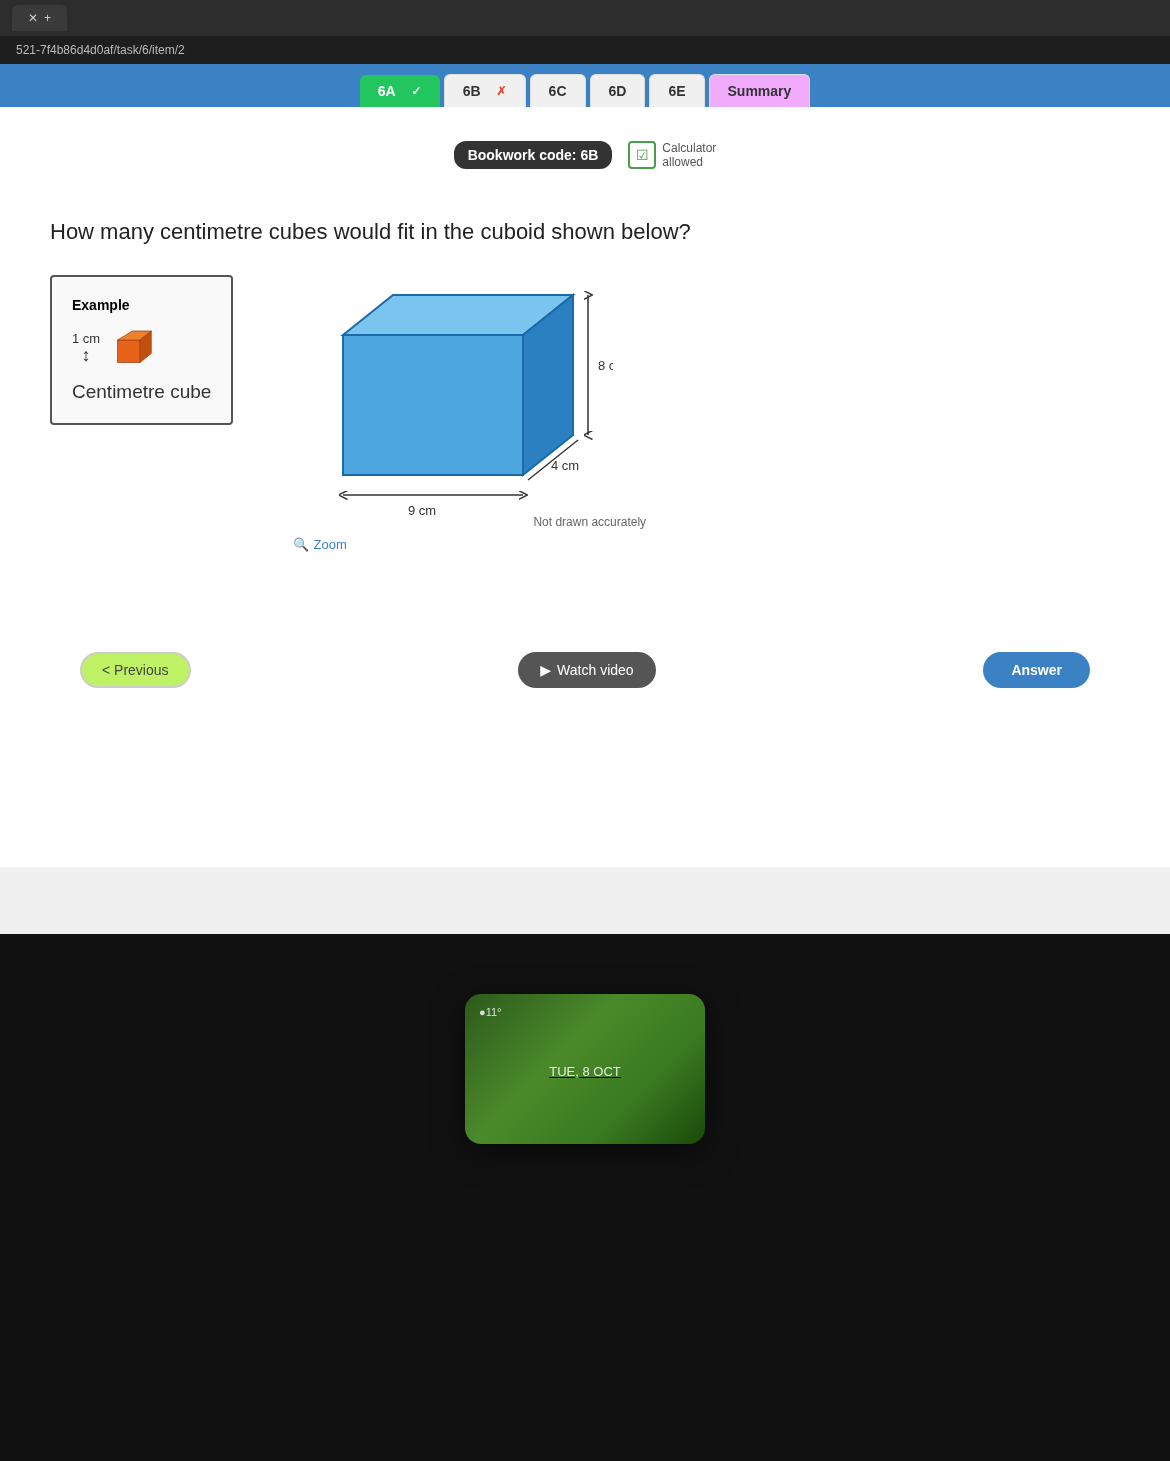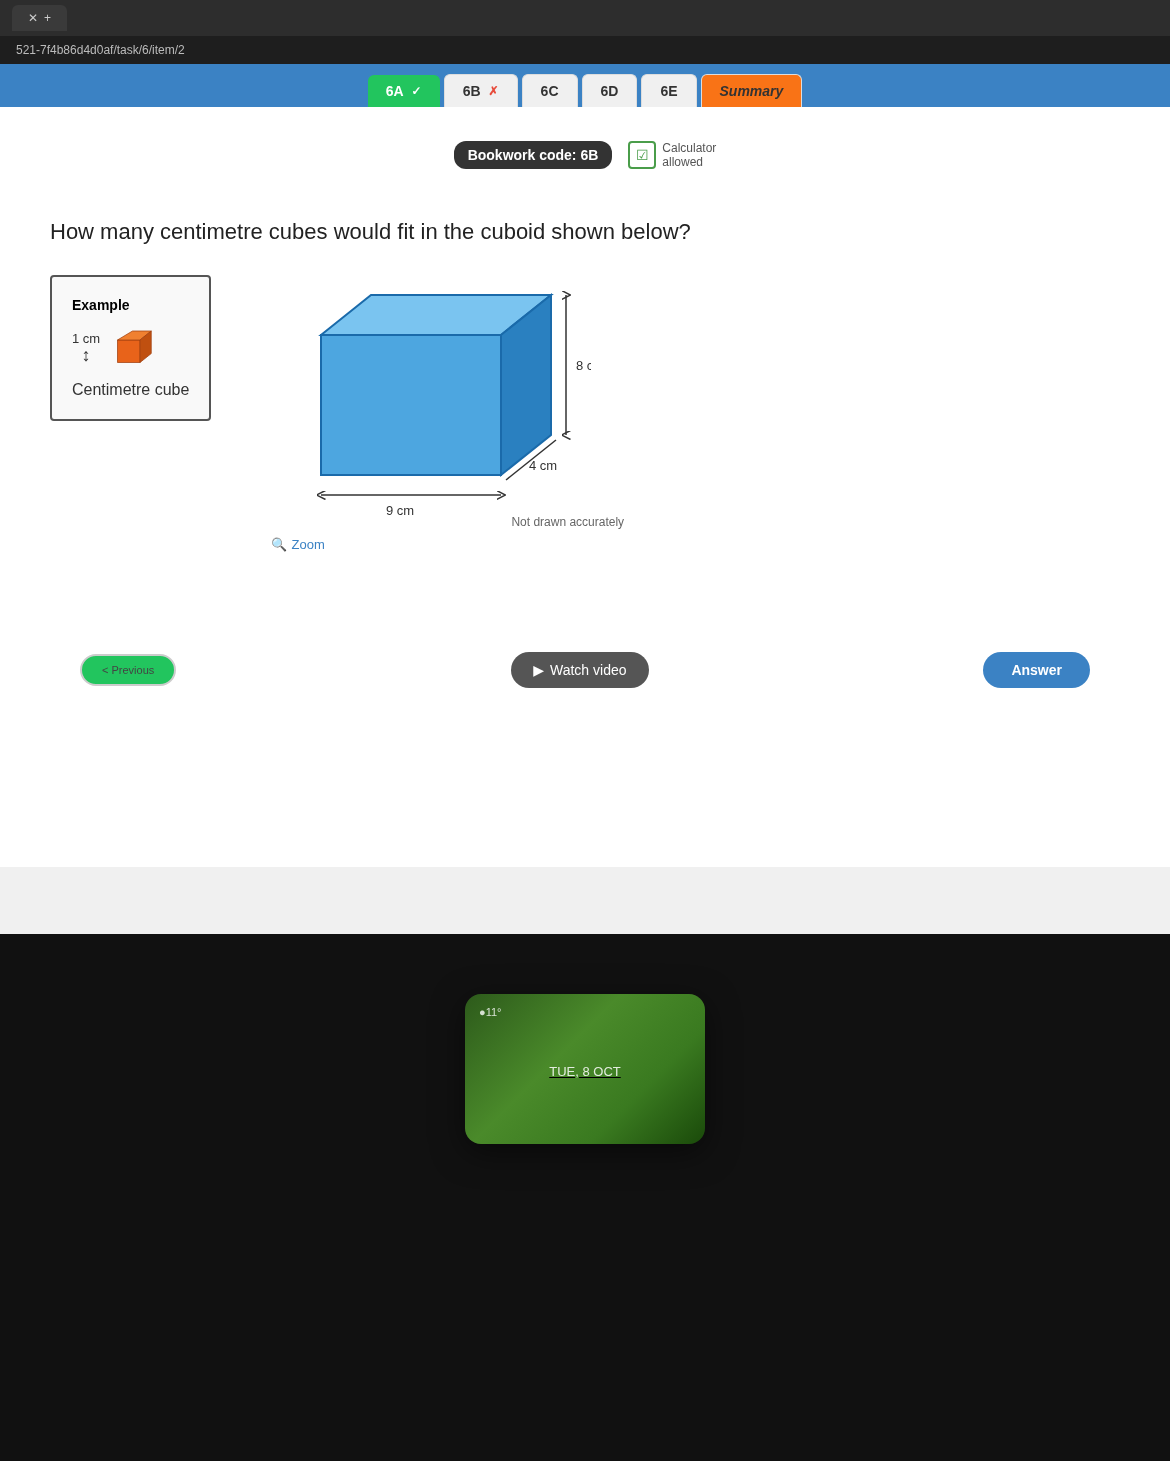--- a/index.html
+++ b/index.html
@@ -61,44 +61,43 @@
       padding-bottom: 0;
     }
     .tab {
       padding: 8px 18px;
       border-radius: 6px 6px 0 0;
       font-size: 14px;
       font-weight: bold;
       cursor: pointer;
       display: flex;
       align-items: center;
-      gap: 8px;
+      gap: 16px;
     }
     .tab-active {
       background: #22c55e;
       color: white;
     }
     .tab-error {
       background: #f0f0f0;
       color: #333;
       border: 1px solid #ddd;
       border-bottom: none;
     }
     .tab-normal {
       background: #f0f0f0;
       color: #333;
       border: 1px solid #ddd;
       border-bottom: none;
     }
     .tab-summary {
-      background: #f97316;
+      background: #f0abfc;
       color: #333;
       border: 1px solid #ddd;
       border-bottom: none;
-      font-style: italic;
     }
     .tab-check { color: white; font-size: 12px; }
     .tab-x { color: #e74c3c; font-size: 12px; }
 
     
     .content-panel {
       background: white;
       margin: 0;
       padding: 20px 50px 30px 50px;
       min-height: 760px;
@@ -178,21 +177,21 @@
       margin-bottom: 8px;
     }
     .measurement-label {
       display: flex;
       flex-direction: column;
       align-items: center;
       font-size: 13px;
       color: #333;
     }
     .centimetre-cube-label {
-      font-size: 16px;
+      font-size: 19px;
       color: #333;
       margin-top: 11px;
     }
 
     
     .cuboid-area {
       position: relative;
       display: flex;
       flex-direction: column;
       align-items: flex-start;
@@ -209,25 +208,25 @@
 
     
     .bottom-bar {
       display: flex;
       justify-content: space-between;
       align-items: center;
       padding: 20px 30px;
       margin-top: 40px;
     }
     .prev-button {
-      background: #22c55e;
+      background: #bef264;
       border: 2px solid #ccc;
       border-radius: 20px;
       padding: 8px 20px;
-      font-size: 11px;
+      font-size: 14px;
       color: #444;
       cursor: pointer;
       display: flex;
       align-items: center;
       gap: 4px;
     }
     .watch-video-button {
       background: #555;
       border: none;
       border-radius: 20px;

